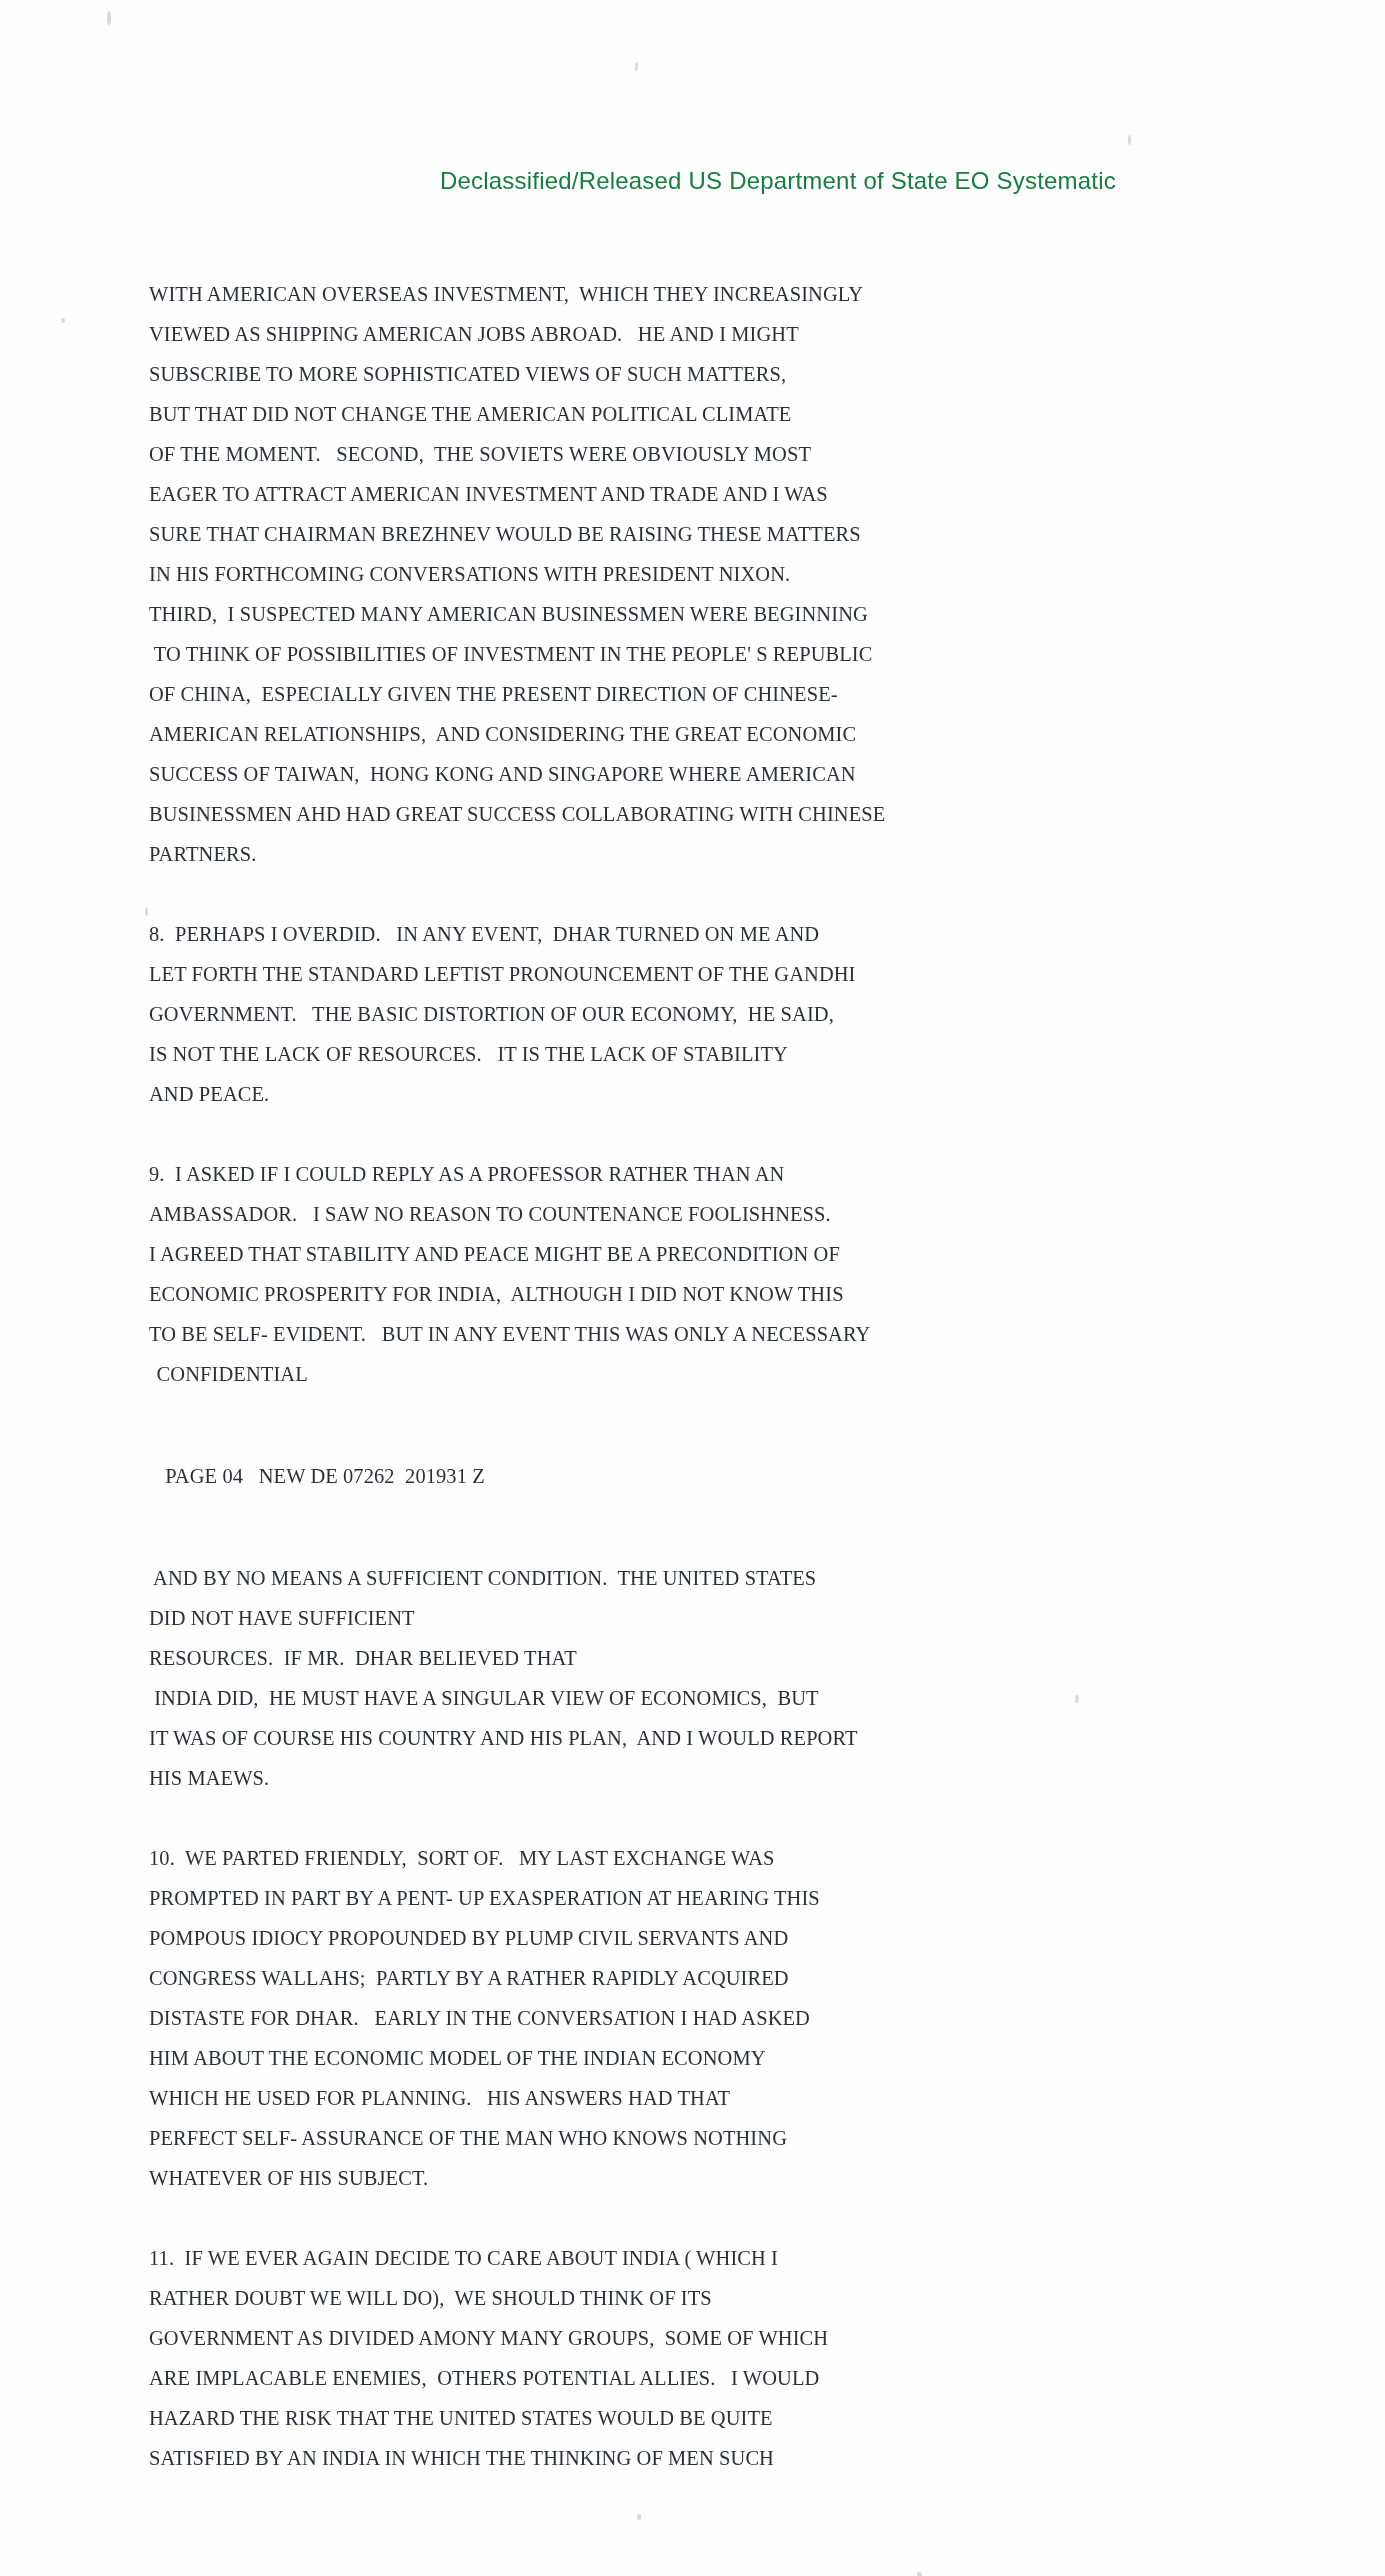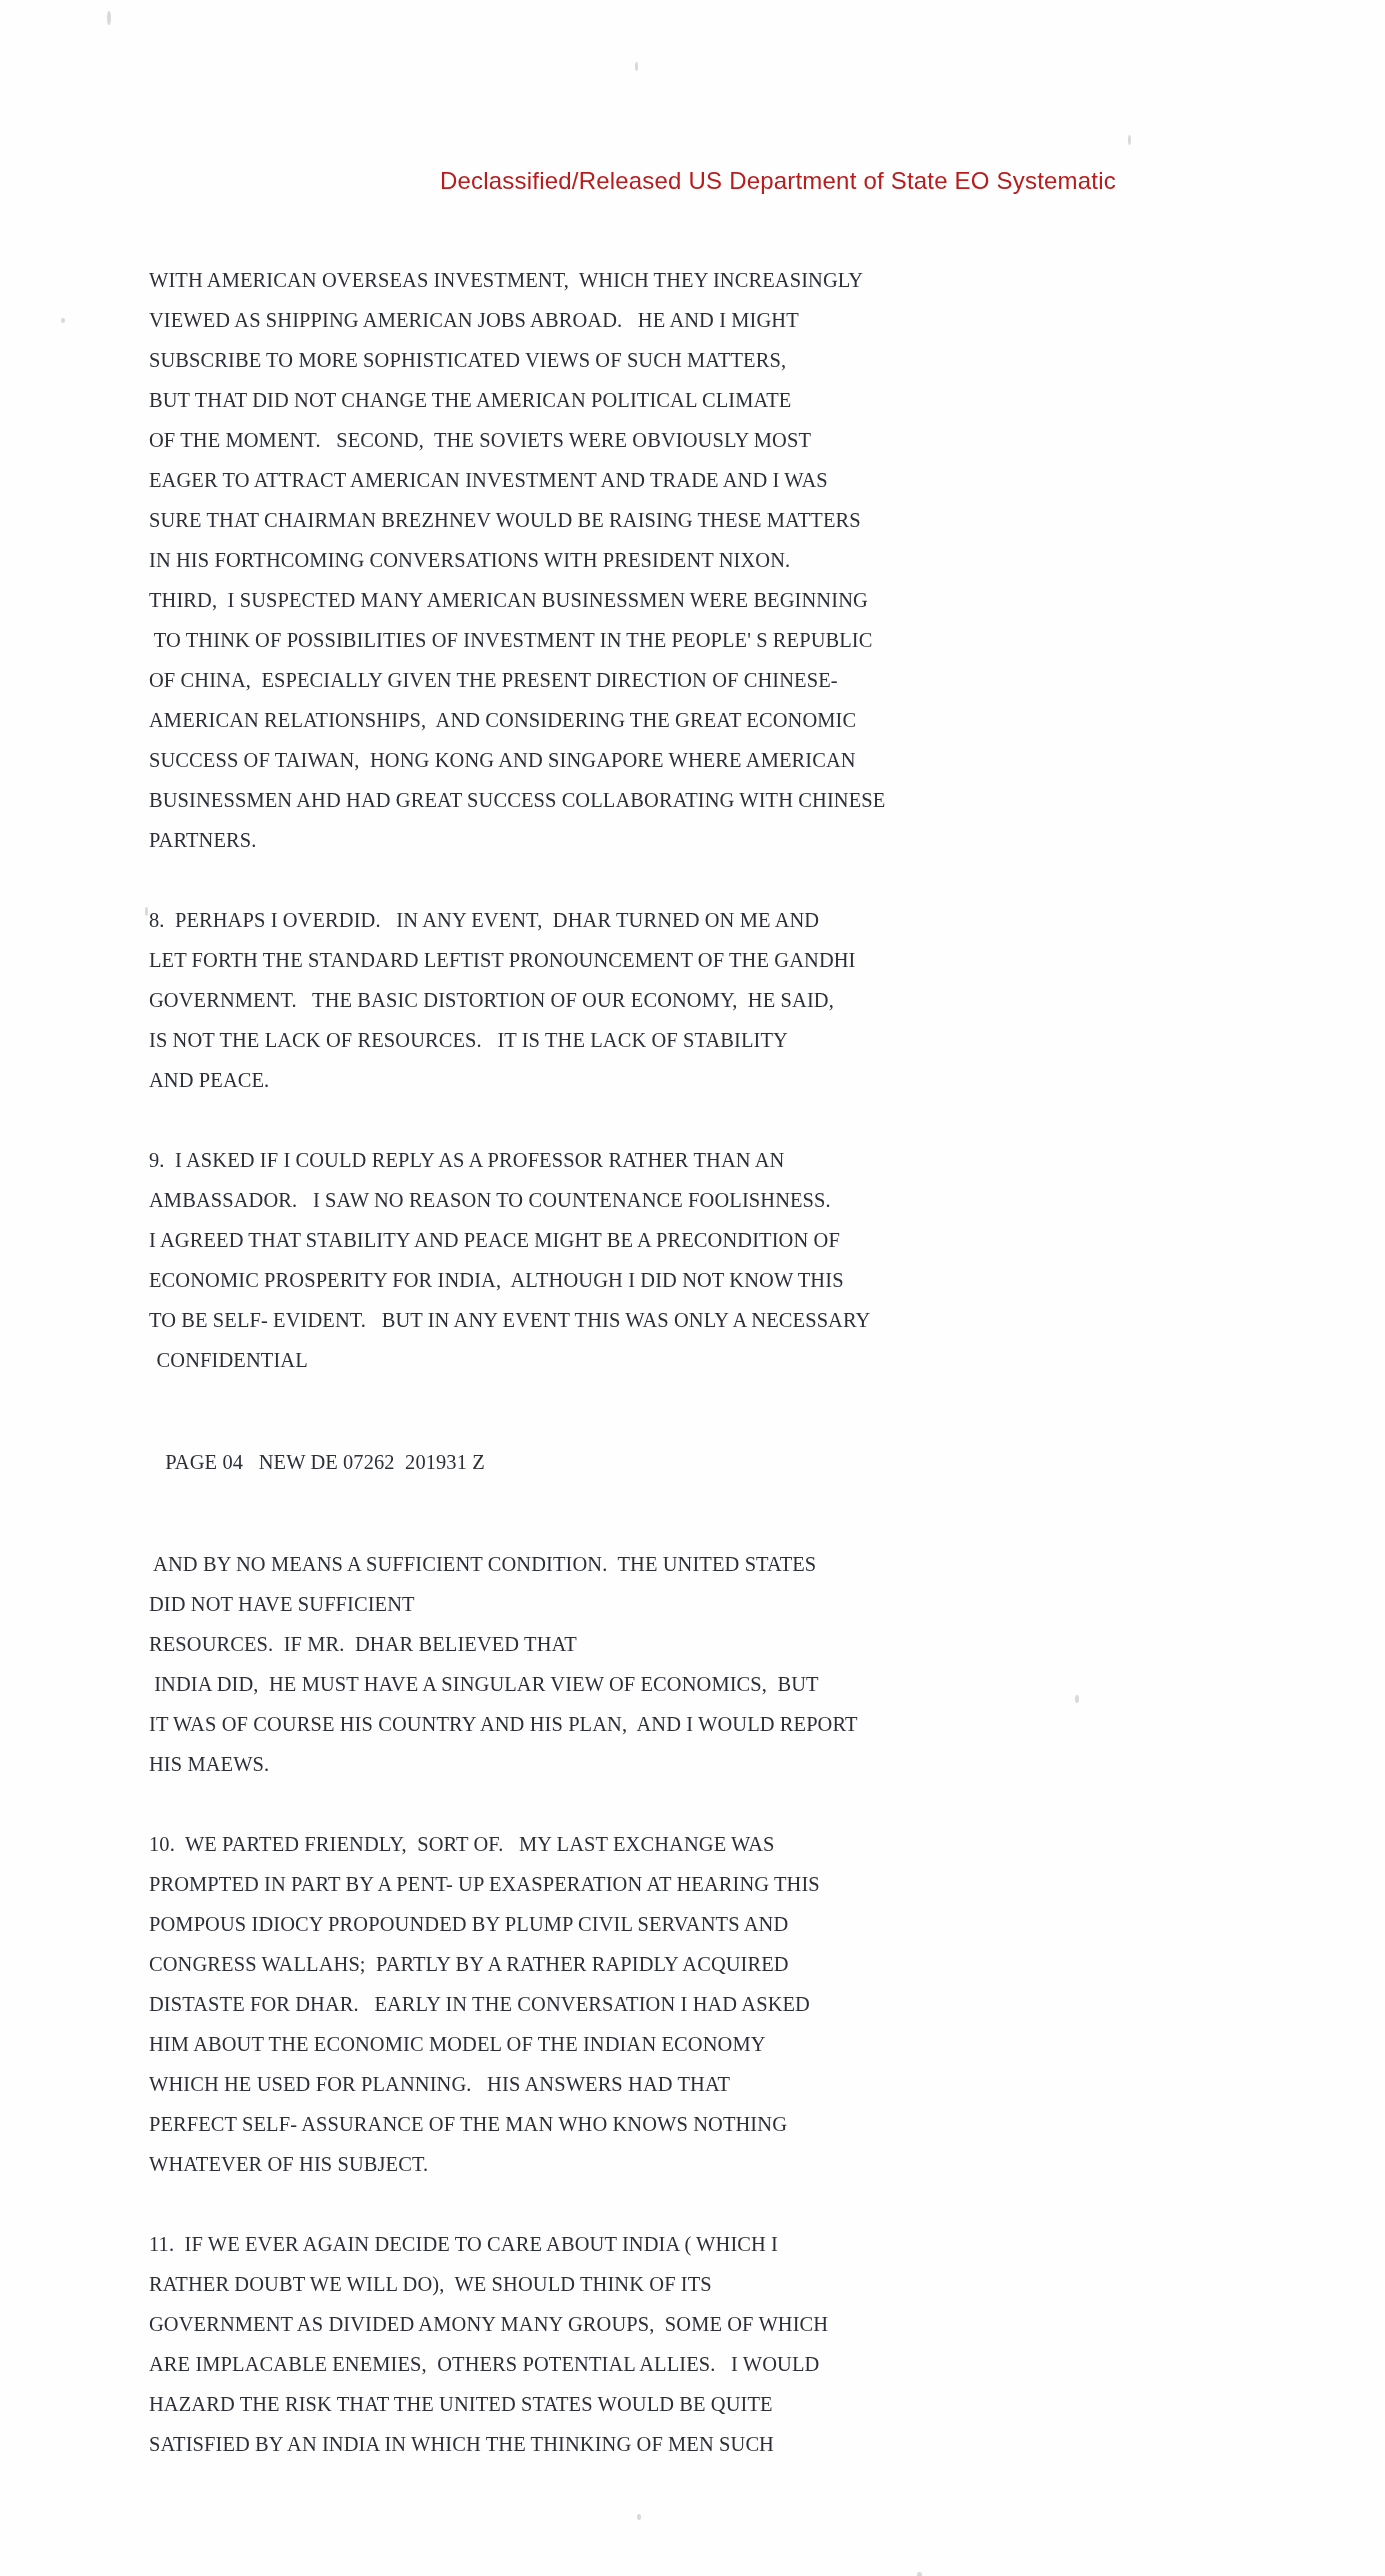--- a/index.html
+++ b/index.html
@@ -30,30 +30,30 @@
     opacity: .55;
   }
 
   
   .stamp {
     position: absolute;
     left: 440px;
     font-family: "Liberation Sans", "DejaVu Sans", sans-serif;
     font-size: 24px;
     letter-spacing: 0.2px;
-    color: #b91c1c;
+    color: #15803d;
     white-space: nowrap;
   }
   #stamp-top    { top: 167px; }
 
   
   #body-text {
     position: absolute;
     left: 149px;
-    top: 260px;
+    top: 274px;
     width: 1061px;
   }
   .line {
     font-size: 22px;
     line-height: 40px;
     letter-spacing: 0.1px;
     color: #2d2f38;
     white-space: pre;
     font-stretch: semi-condensed;
     transform: scaleX(0.93);

